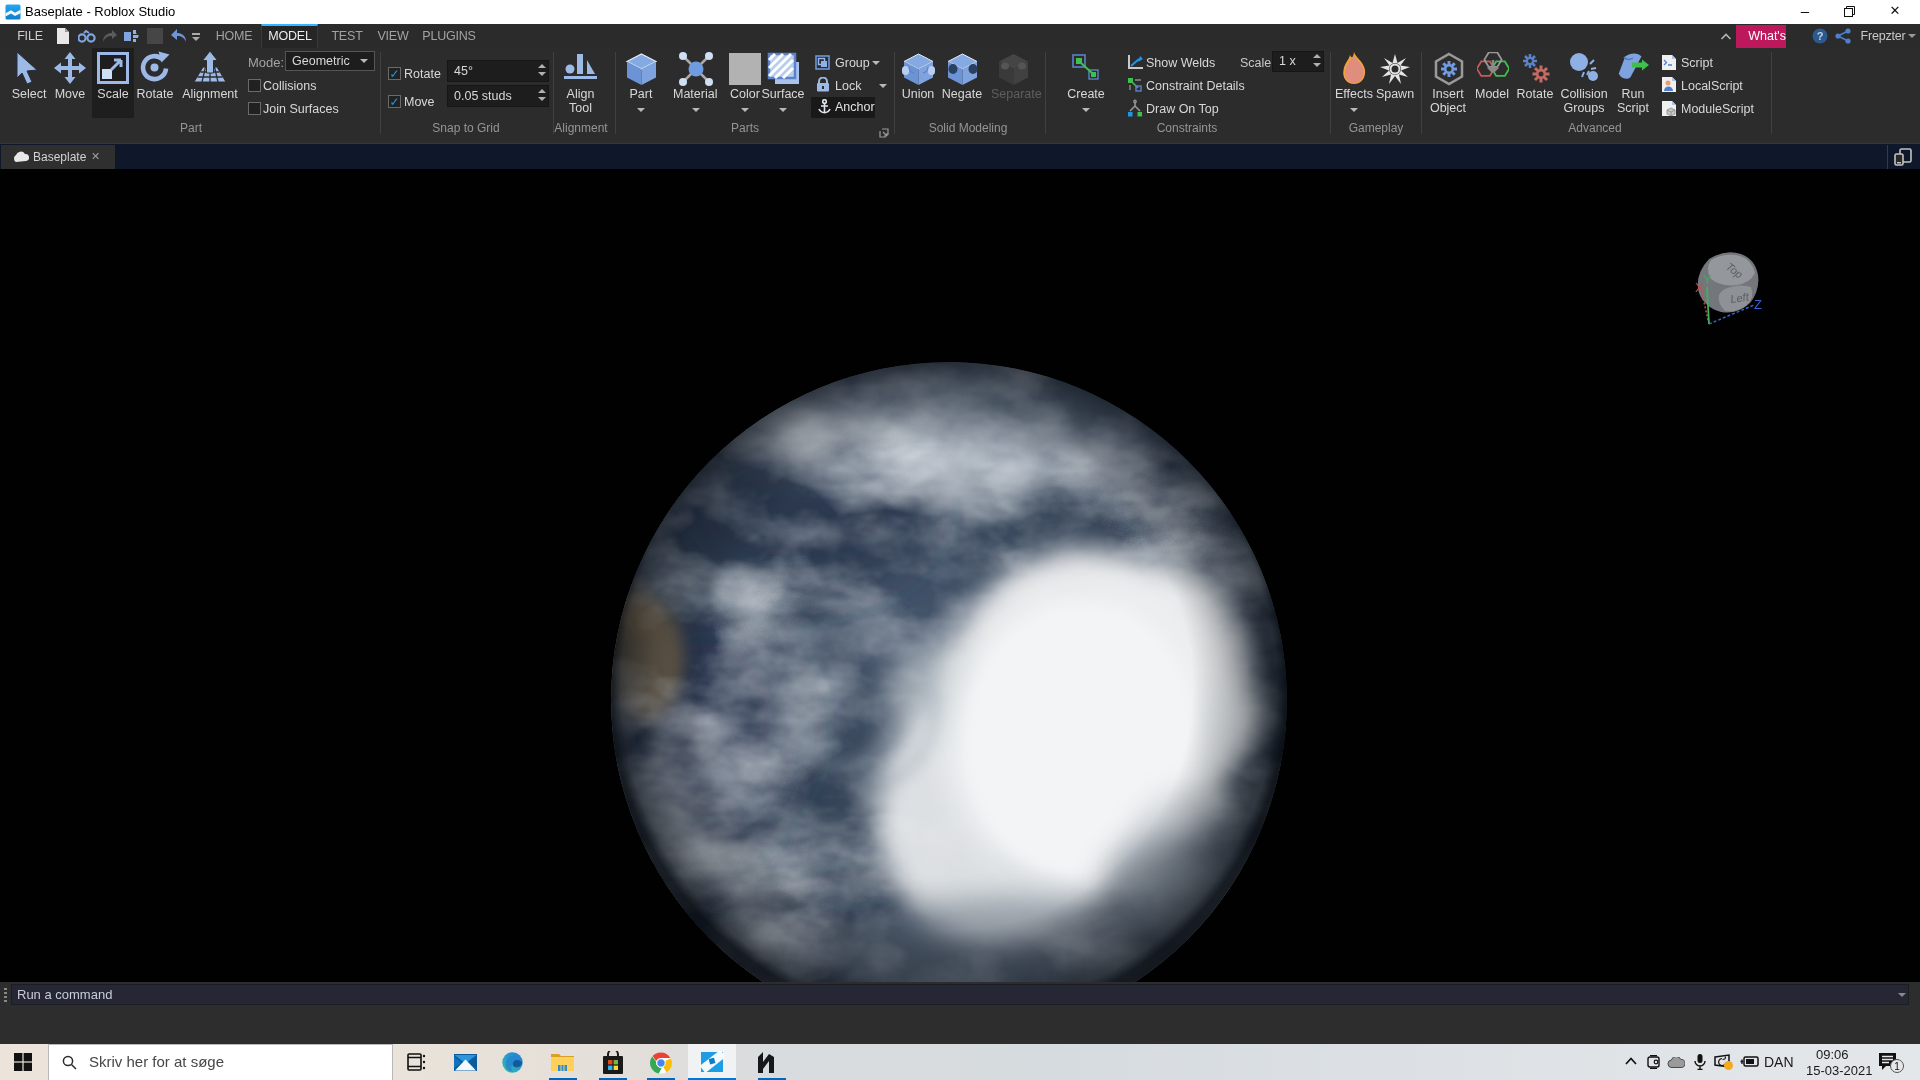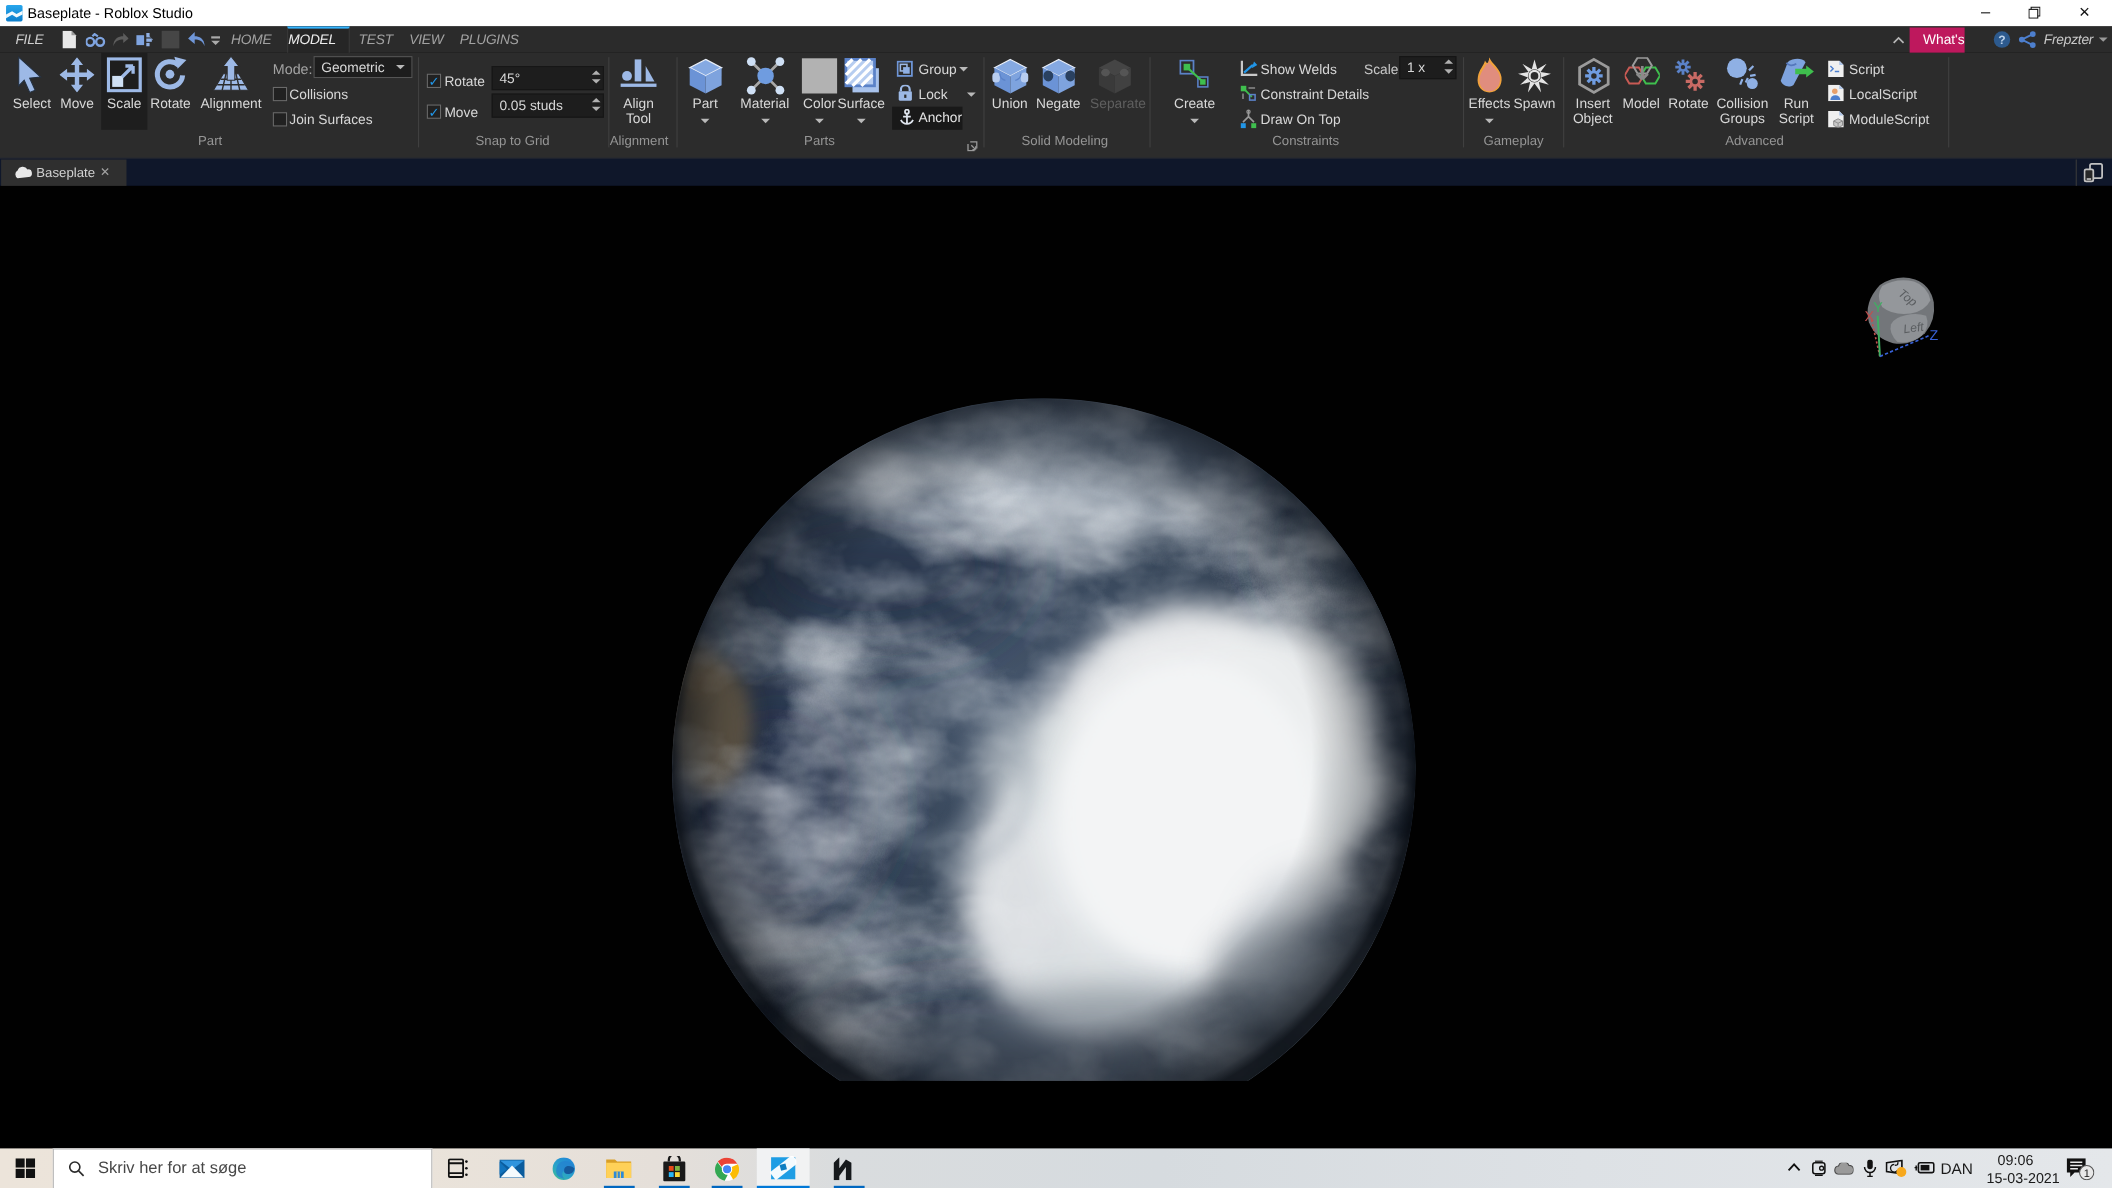--- a/index.html
+++ b/index.html
@@ -5,21 +5,21 @@
 * { margin:0; padding:0; box-sizing:border-box; }
 html,body { width:1920px; height:1080px; overflow:hidden; background:#000; font-family:"Liberation Sans",sans-serif; }
 .abs { position:absolute; }
 #root { position:relative; width:1920px; height:1080px; }
 
 #titlebar { position:absolute; left:0; top:0; width:1920px; height:24px; background:#fff; }
 #titlebar .ttext { position:absolute; left:25px; top:4px; font-size:13px; color:#000; }
 .winbtn { position:absolute; top:0; height:24px; width:34px; color:#111; font-size:13px; text-align:center; line-height:22px; }
 
 #menubar { position:absolute; left:0; top:24px; width:1920px; height:24px; background:#2b2b2b; }
-.mtab { position:absolute; top:0; height:24px; font-size:12.5px; color:#a2a2a2; letter-spacing:-0.2px; line-height:24px;font-style:italic; }
+.mtab { position:absolute; top:0; height:24px; font-size:12.5px; color:#a2a2a2; letter-spacing:-0.2px; text-align:center; line-height:24px; }
 
 #ribbon { position:absolute; left:0; top:48px; width:1920px; height:95px; background:#2c2c2c; }
 .seclabel { position:absolute; top:73px; font-size:12px; color:#959595; text-align:center; }
 .rdiv { position:absolute; top:4px; height:82px; width:1px; background:#404040; }
 .blabel { position:absolute; font-size:12.5px; color:#d8d8d8; text-align:center; }
 .caret { position:absolute; width:0; height:0; border-left:4px solid transparent; border-right:4px solid transparent; border-top:4px solid #b9b9b9; }
 .chk { position:absolute; width:13px; height:13px; background:#212121; border:1px solid #6a6a6a; }
 .field { position:absolute; background:#1d1d1d; border:1px solid #161616; color:#d8d8d8; font-size:12.5px; }
 .spin { position:absolute; width:0; height:0; border-left:4px solid transparent; border-right:4px solid transparent; }
 
@@ -505,20 +505,25 @@
         <path d="M14 73 L6 38" stroke="#c0504e" stroke-width="1.5" stroke-dasharray="2 2"></path>
         <text x="0" y="41" font-size="13" fill="#c0504e">X</text>
         <path d="M14 73 L12 36" stroke="#3faf62" stroke-width="1.8"></path>
         <text x="8" y="33" font-size="13" fill="#3faf62">Y</text>
         <path d="M14 73 L59 54" stroke="#3861d6" stroke-width="1.5" stroke-dasharray="3 2"></path>
         <text x="59" y="58" font-size="13" fill="#3861d6">Z</text>
       </g>
     </svg>
   </div>
 
+  <div id="cmdwrap">
+    <div class="abs" style="left:4px;top:6px;width:3px;height:14px;background:repeating-linear-gradient(180deg,#888 0 2px,transparent 2px 4px)"></div>
+    <div id="cmdbar"><span style="margin-left:5px">Run a command</span></div>
+    <div class="caret" style="left:1898px;top:11px;border-top-color:#8a8a8a"></div>
+  </div>
 
   <div id="taskbar">
 
     <svg class="abs" style="left:14px;top:9px" width="18" height="18" viewBox="0 0 18 18">
         <g fill="#111">
           <rect x="0" y="0" width="8.4" height="8.4"></rect>
           <rect x="9.6" y="0" width="8.4" height="8.4"></rect>
           <rect x="0" y="9.6" width="8.4" height="8.4"></rect>
           <rect x="9.6" y="9.6" width="8.4" height="8.4"></rect>
         </g>

